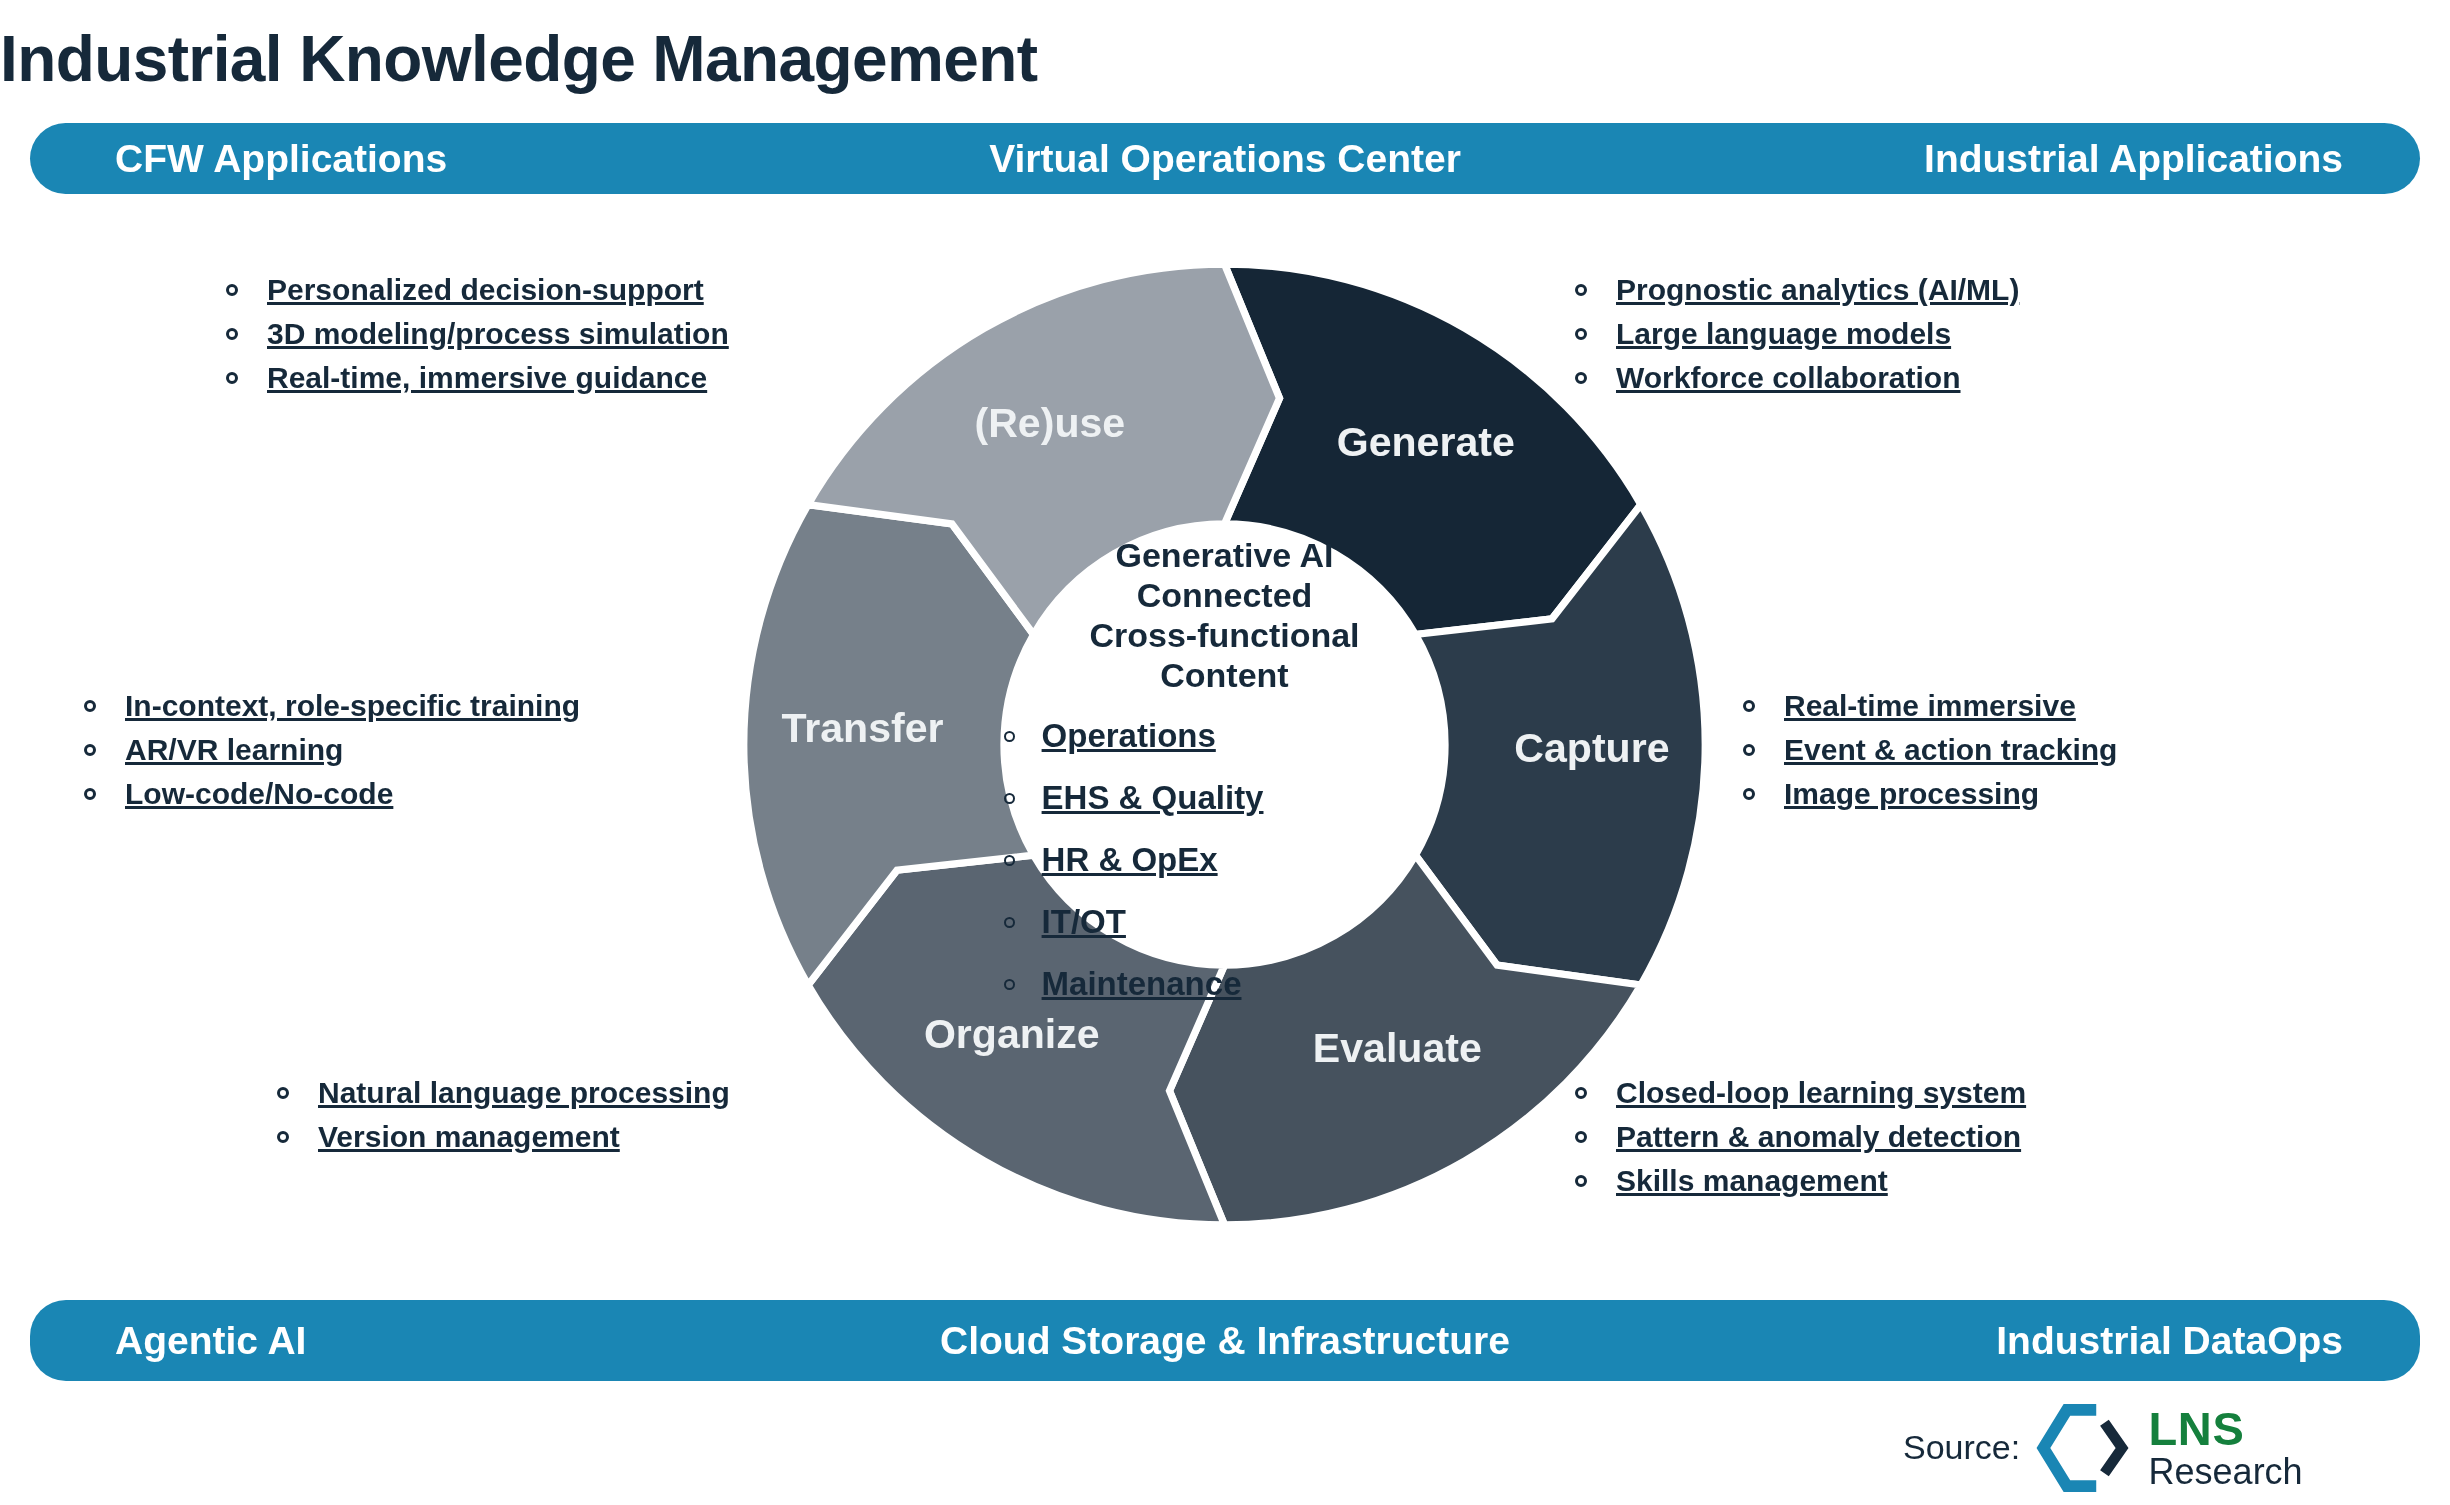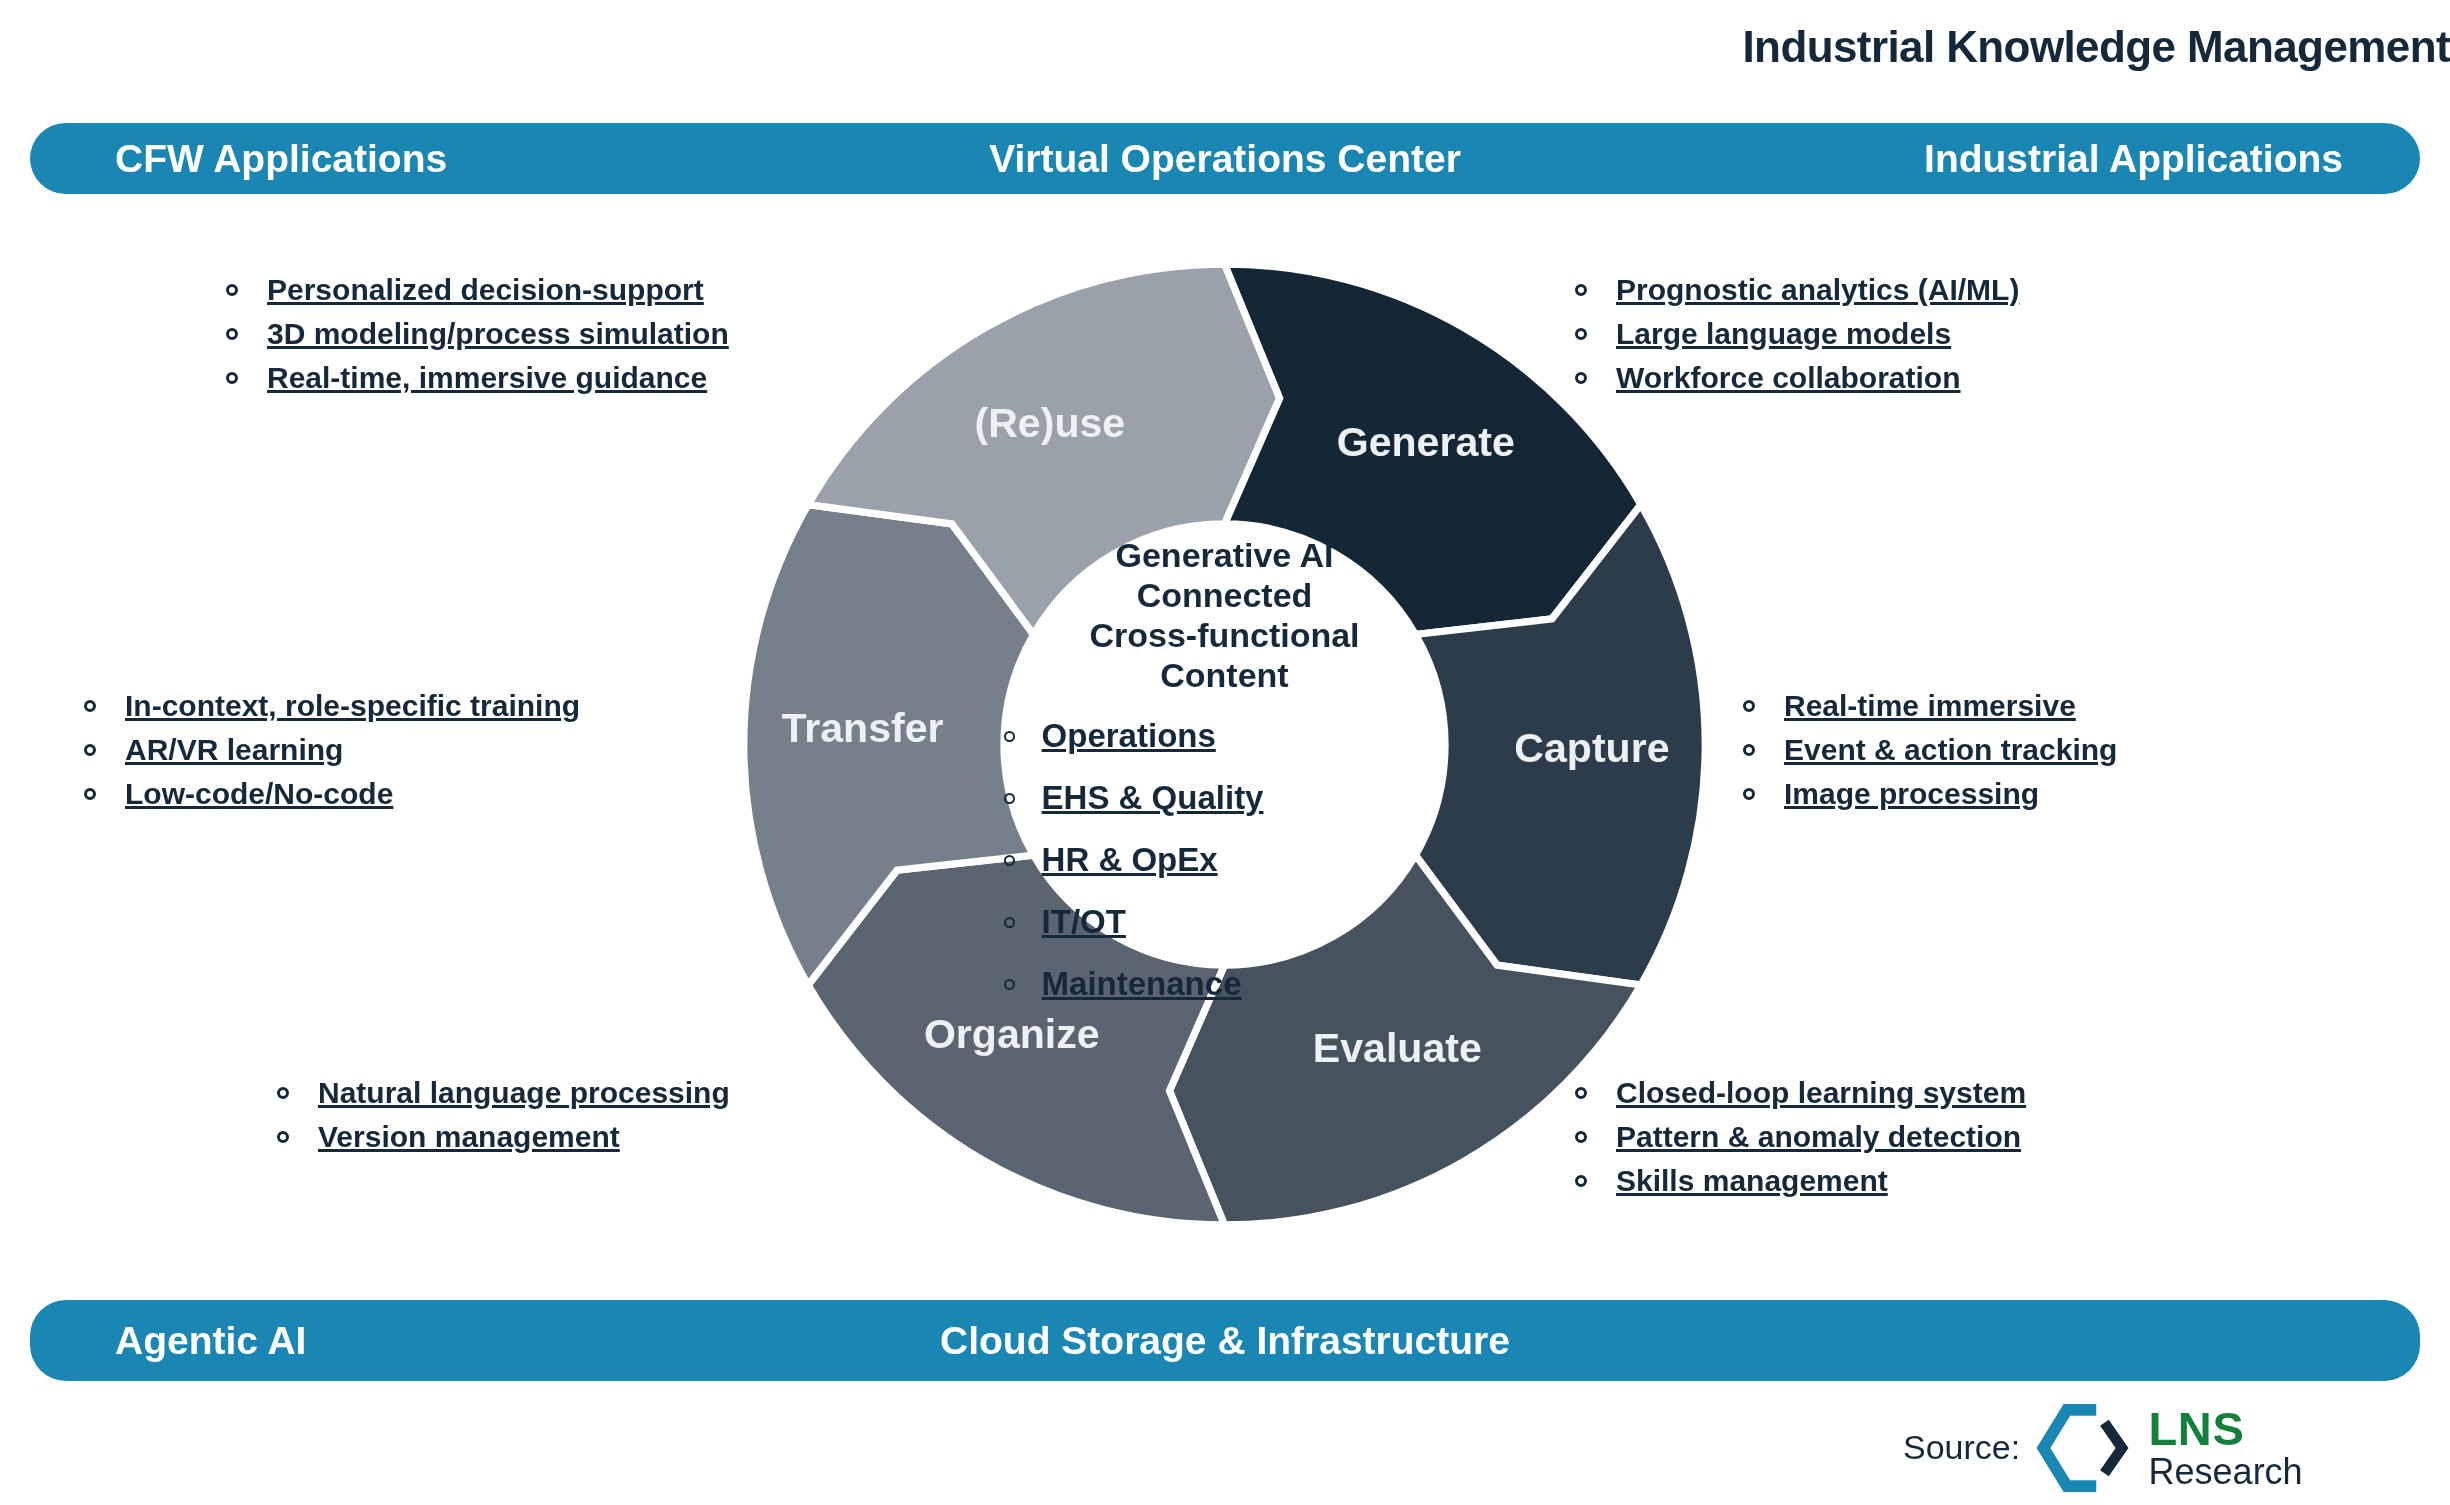--- a/index.html
+++ b/index.html
@@ -5,21 +5,21 @@
   html,body{margin:0;padding:0;}
   body{
     width:2450px;height:1505px;position:relative;background:#ffffff;
     font-family:"Liberation Sans", sans-serif;overflow:hidden;
   }
   .abs{position:absolute;}
 
   
   .page-title{
     position:absolute;top:22px;left:0;width:100%;
-    text-align:right;font-size:44px;font-weight:700;color:#16293a;
+    text-align:left;font-size:64px;font-weight:700;color:#16293a;
     letter-spacing:-0.6px;
   }
 
   
   .banner{
     position:absolute;left:30px;width:2390px;height:71px;
     background:#1a86b4;border-radius:36px;
   }
   .banner.top{top:123px;}
   .banner.bottom{top:1300px;height:81px;}
@@ -220,20 +220,21 @@
     </li>
   <li>
       <span class="ring"></span>
       <span>Skills management</span>
     </li>
 </ul>
 
 <div class="banner bottom">
   <span class="banner-label l">Agentic AI</span>
   <span class="banner-label c">Cloud Storage &amp; Infrastructure</span>
+  <span class="banner-label r">Industrial DataOps</span>
 </div>
 
 <div class="source-row">
   <span class="source-label">Source:</span>
   <svg class="lns-logo" viewBox="0 0 160 150">
     <polyline points="100,10 50,10 10,75 50,140 100,140" fill="none" stroke="#1a86b4" stroke-width="20"></polyline>
     <polyline points="114,32 144,75 114,118" fill="none" stroke="#16293a" stroke-width="18"></polyline>
   </svg>
   <div class="lns-text">
     <div class="l1">LNS</div>

